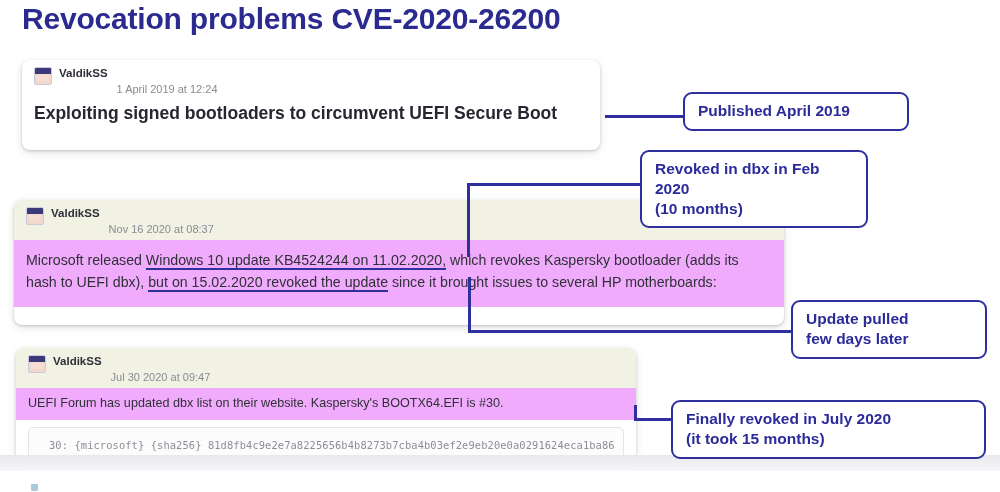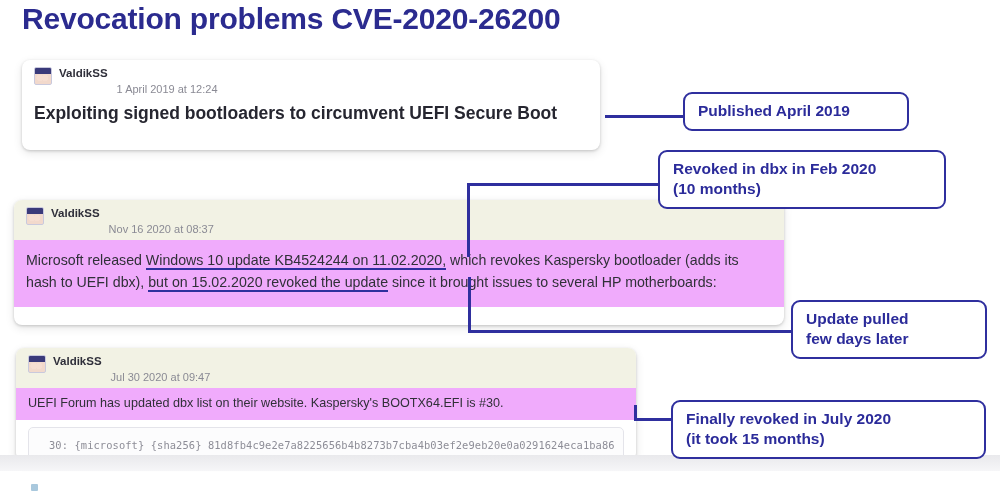--- a/index.html
+++ b/index.html
@@ -138,21 +138,21 @@
     background: #ffffff;
     color: #2b2b9a;
     font-size: 15.5px;
     font-weight: bold;
     line-height: 1.28;
     padding: 7px 12px 8px 13px;
     box-sizing: border-box;
     white-space: pre-line;
   }
   #callout-published   { left: 683px; top: 92px;  width: 226px; }
-  #callout-revoked-dbx { left: 658px; top: 150px; width: 288px; }
+  #callout-revoked-dbx { left: 640px; top: 150px; width: 228px; }
   #callout-pulled      { left: 791px; top: 300px; width: 196px; }
   #callout-finally     { left: 671px; top: 400px; width: 315px; }
 
   
   .conn {
     position: absolute;
     background: #2f2f9e;
   }
   .conn-h { height: 2.5px; }
   .conn-v { width: 2.5px; }

